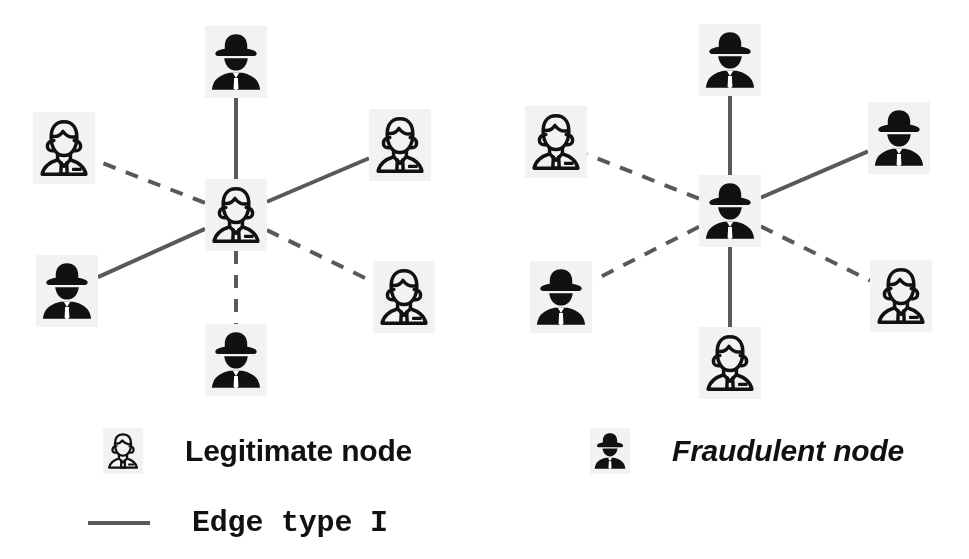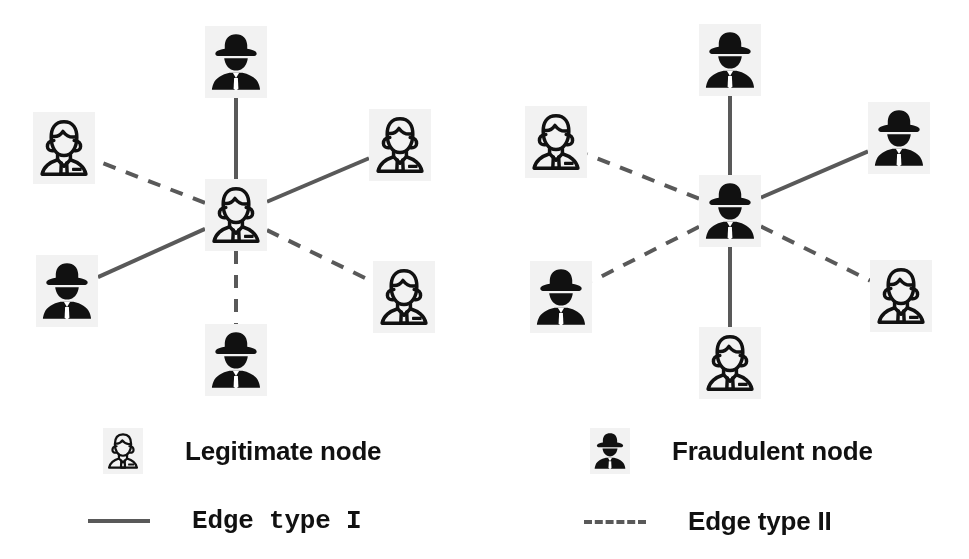--- a/index.html
+++ b/index.html
@@ -65,21 +65,21 @@
     width: 40px;
     height: 46px;
     background: #f2f2f2;
     display: flex;
     align-items: center;
     justify-content: center;
     flex: 0 0 auto;
   }
   .legend-swatch-node svg { display: block; width: 34px; height: 40px; }
   .legend-label {
-    font-size: 26px;
+    font-size: 30px;
     font-weight: bold;
     color: #111111;
     letter-spacing: -0.2px;
     white-space: nowrap;
   }
   .legend-line-box {
     width: 62px;
     height: 6px;
     flex: 0 0 auto;
     position: relative;
@@ -95,21 +95,21 @@
   .bar.dashed {
     background: none;
     border-top: 4px solid #595959;
     height: 0;
     border-top-style: dashed;
   }
 
   #legend-node-legit   { left: 103px; top: 18px; }
   #legend-node-legit   .legend-label { margin-left: 42px; }
   #legend-node-fraud   { left: 590px; top: 18px; }
-  #legend-node-fraud   .legend-label { margin-left: 42px; }
+  #legend-node-fraud   .legend-label { margin-left: 42px; font-style: italic; }
   #legend-edge-one     { left: 88px;  top: 96px; font-family: Liberation Mono, monospace; }
   #legend-edge-one     .legend-label { margin-left: 42px; }
   #legend-edge-two     { left: 584px; top: 96px; }
   #legend-edge-two     .legend-label { margin-left: 42px; }
 </style>
 </head>
 <body>
 
 <div id="stage">
 
@@ -349,21 +349,15 @@
       <span class="legend-label">Fraudulent node</span>
     </div>
 
     <div class="legend-row" id="legend-edge-one">
       <span class="legend-line-box">
         <span class="bar solid"></span>
       </span>
       <span class="legend-label">Edge type I</span>
     </div>
 
-    <div class="legend-row" id="legend-edge-two">
-      <span class="legend-line-box">
-        <span class="bar dashed"></span>
-      </span>
-      <span class="legend-label">Edge type II</span>
-    </div>
 
   </div>
 </div>
 
 </body></html>

